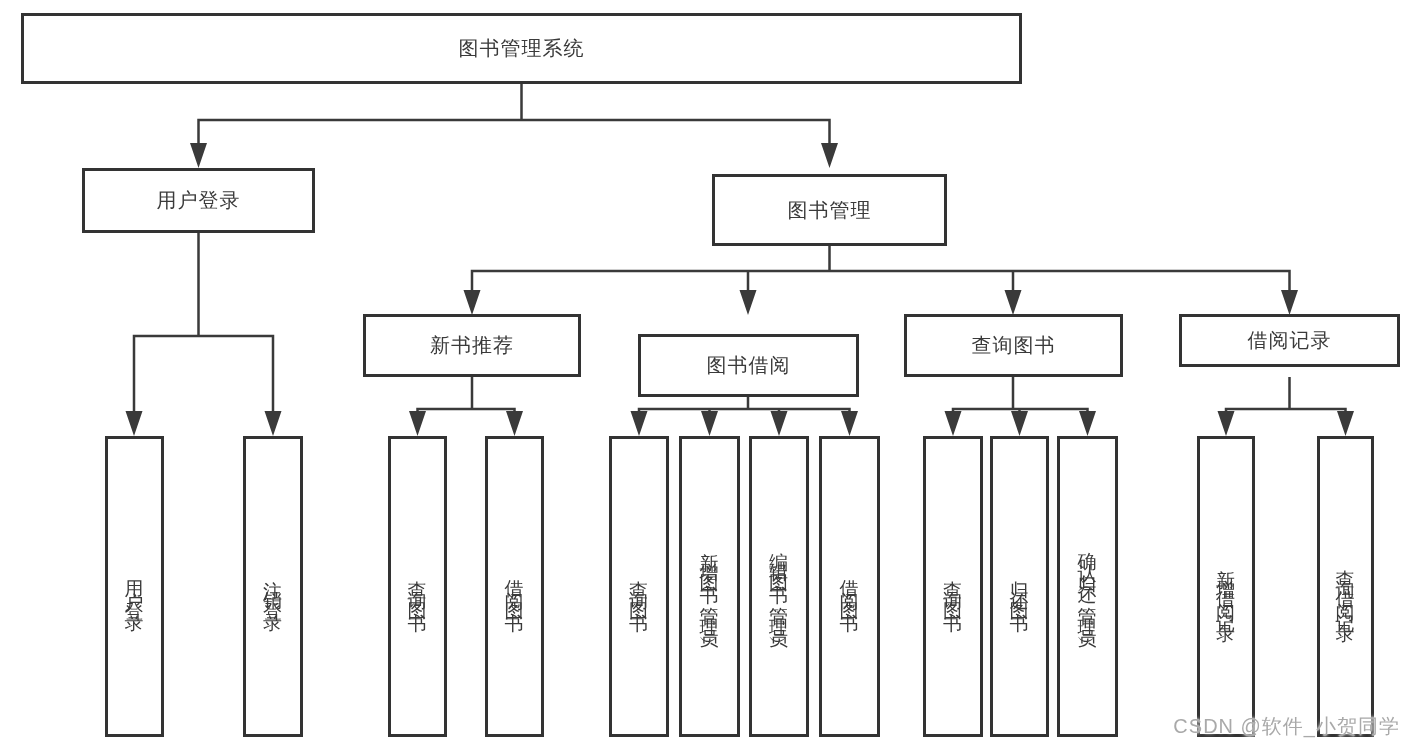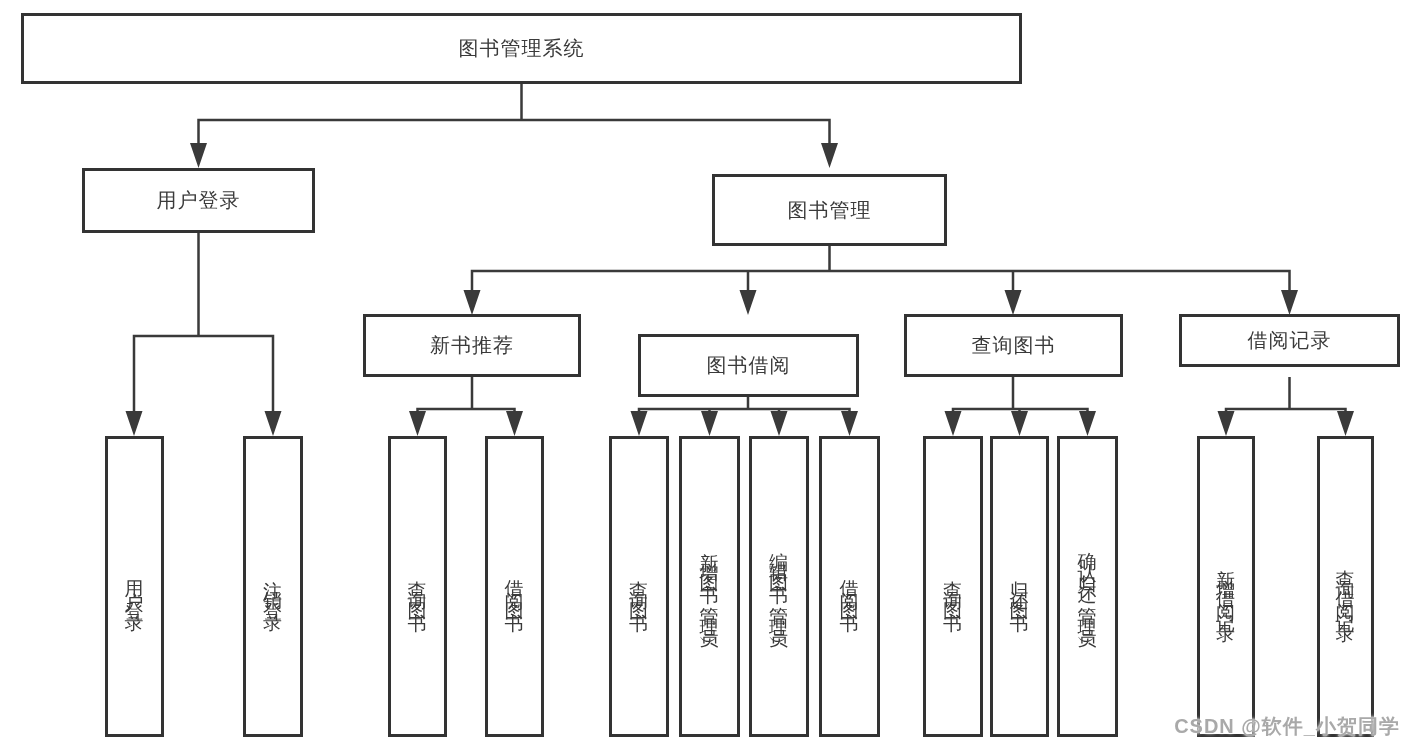--- a/index.html
+++ b/index.html
@@ -35,21 +35,20 @@
   .watermark{
     position:absolute;
     right:5px;
     bottom:7px;
     font-size:20px;
     color:#a9a9a9;
     letter-spacing:1px;
     z-index:4;
     text-shadow:0 0 2px #ffffff,0 0 4px #ffffff;
     white-space:nowrap;
-    font-weight:bold;
   }
 </style>
 </head>
 <body>
 
 <div id="stage">
 
   <svg id="connectors" viewBox="0 0 1405 747" xmlns="http://www.w3.org/2000/svg">
     <path fill="none" stroke="#3a3a3a" stroke-width="2.5" d="M521.5 69 L521.5 120
              M197.5 120 L830.5 120

